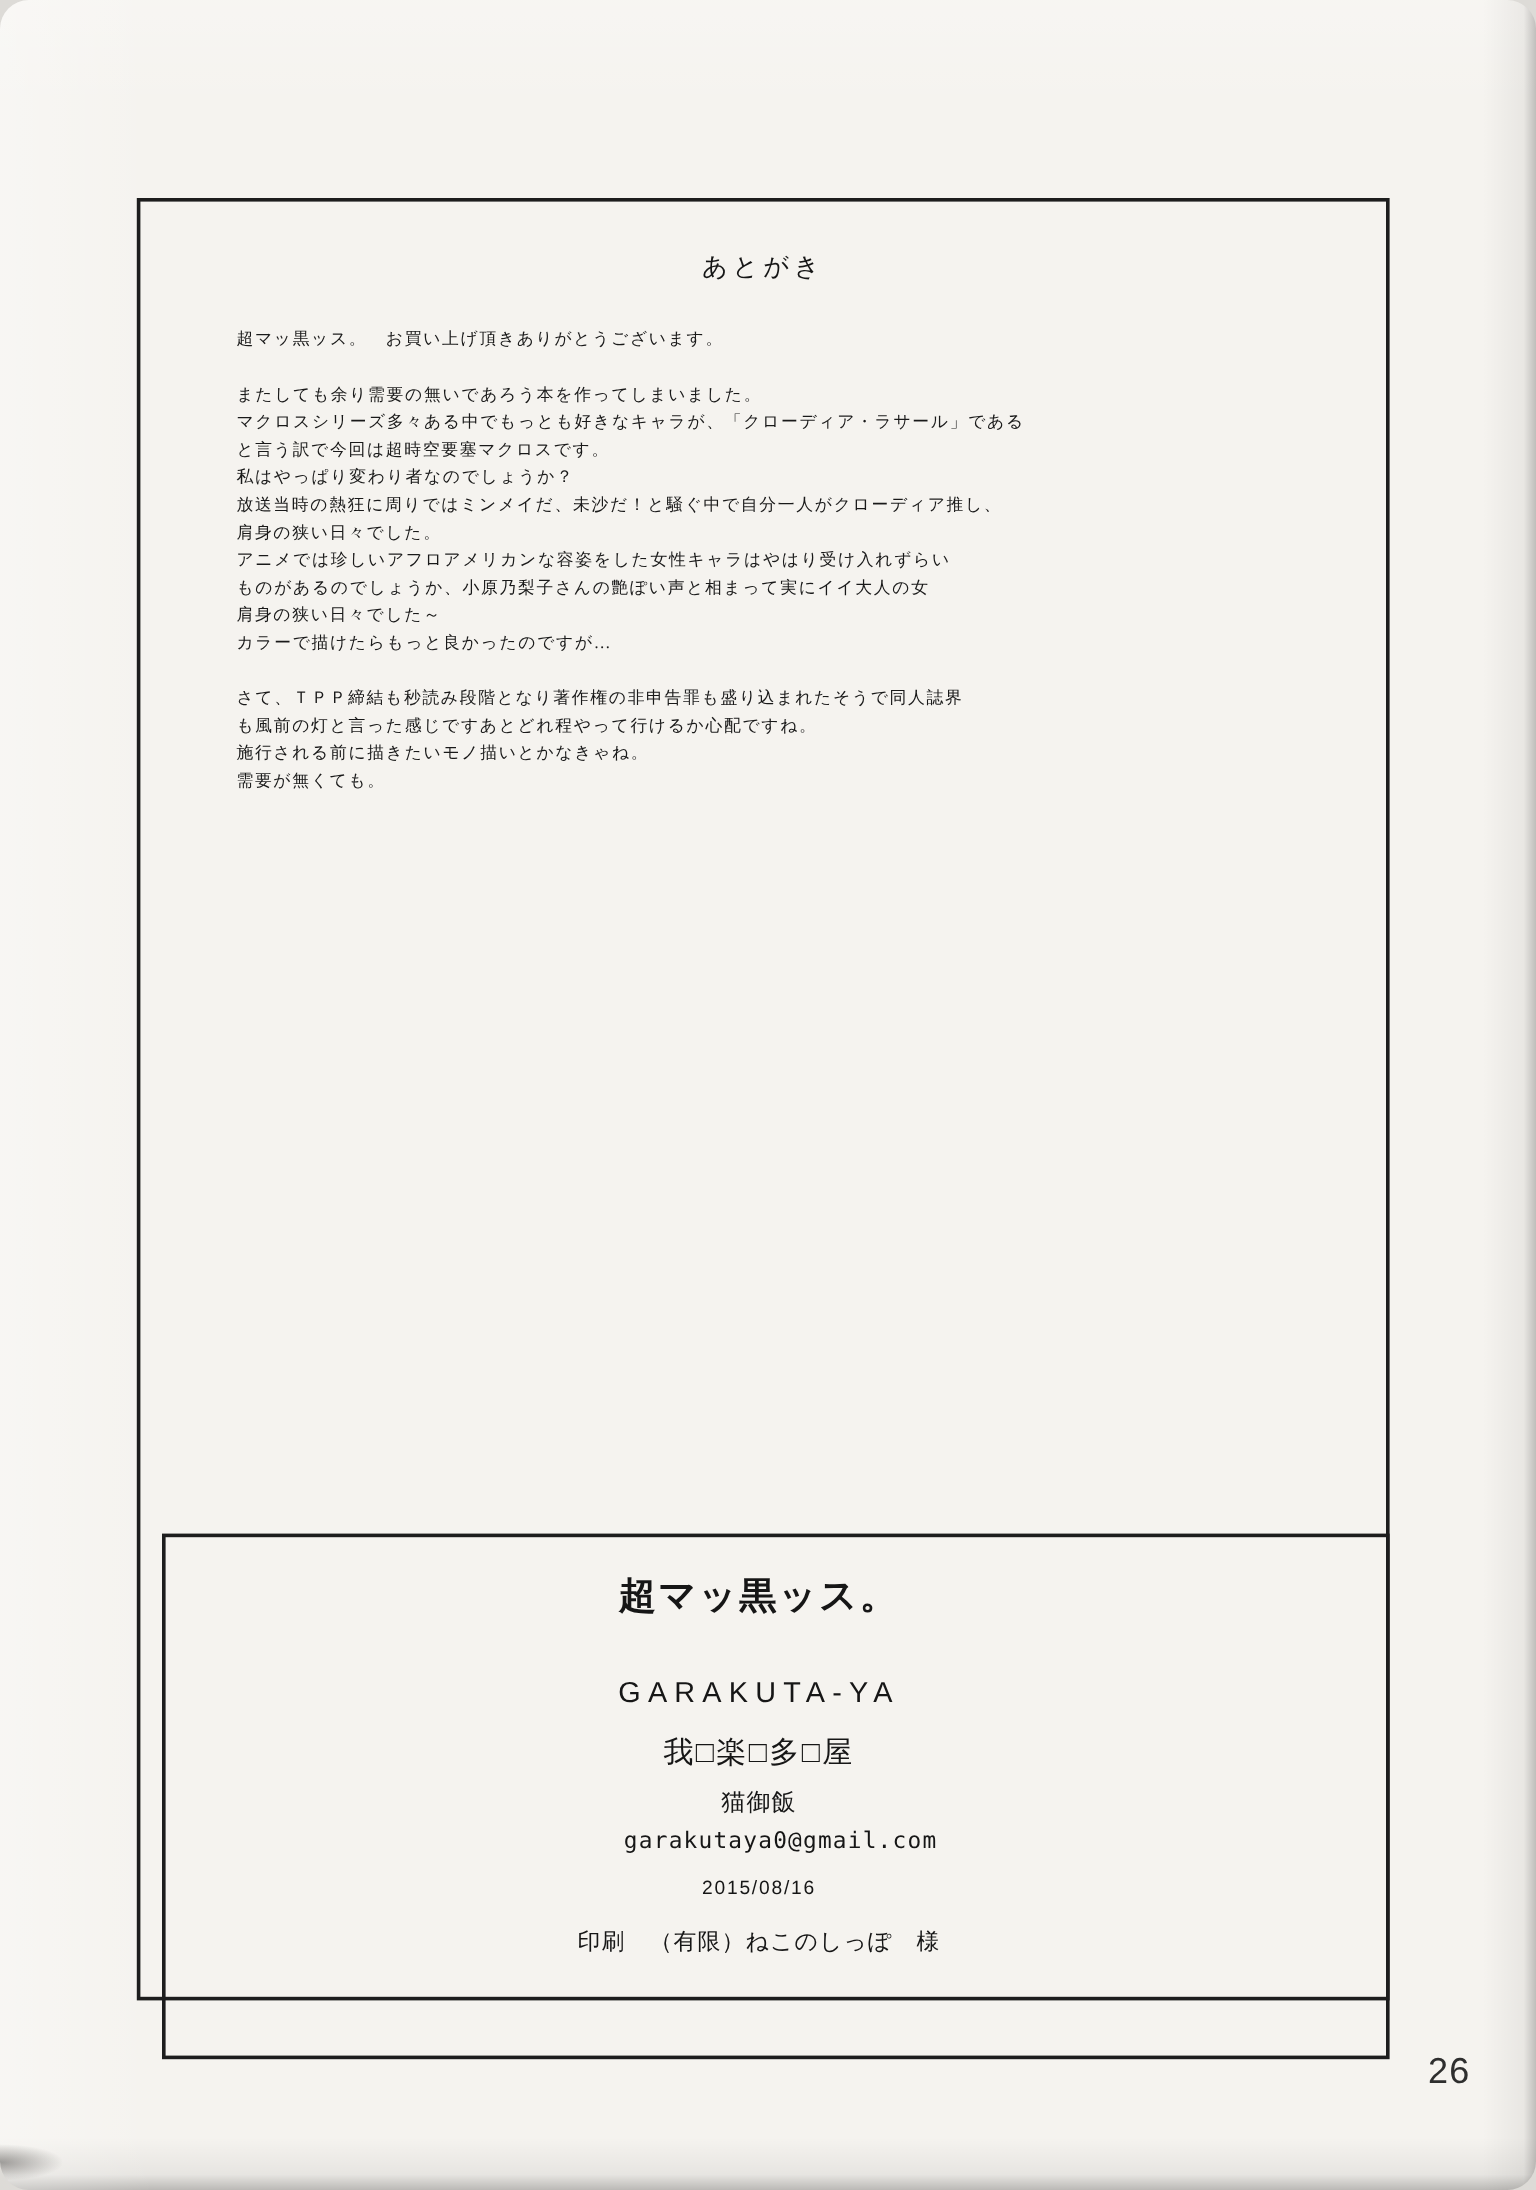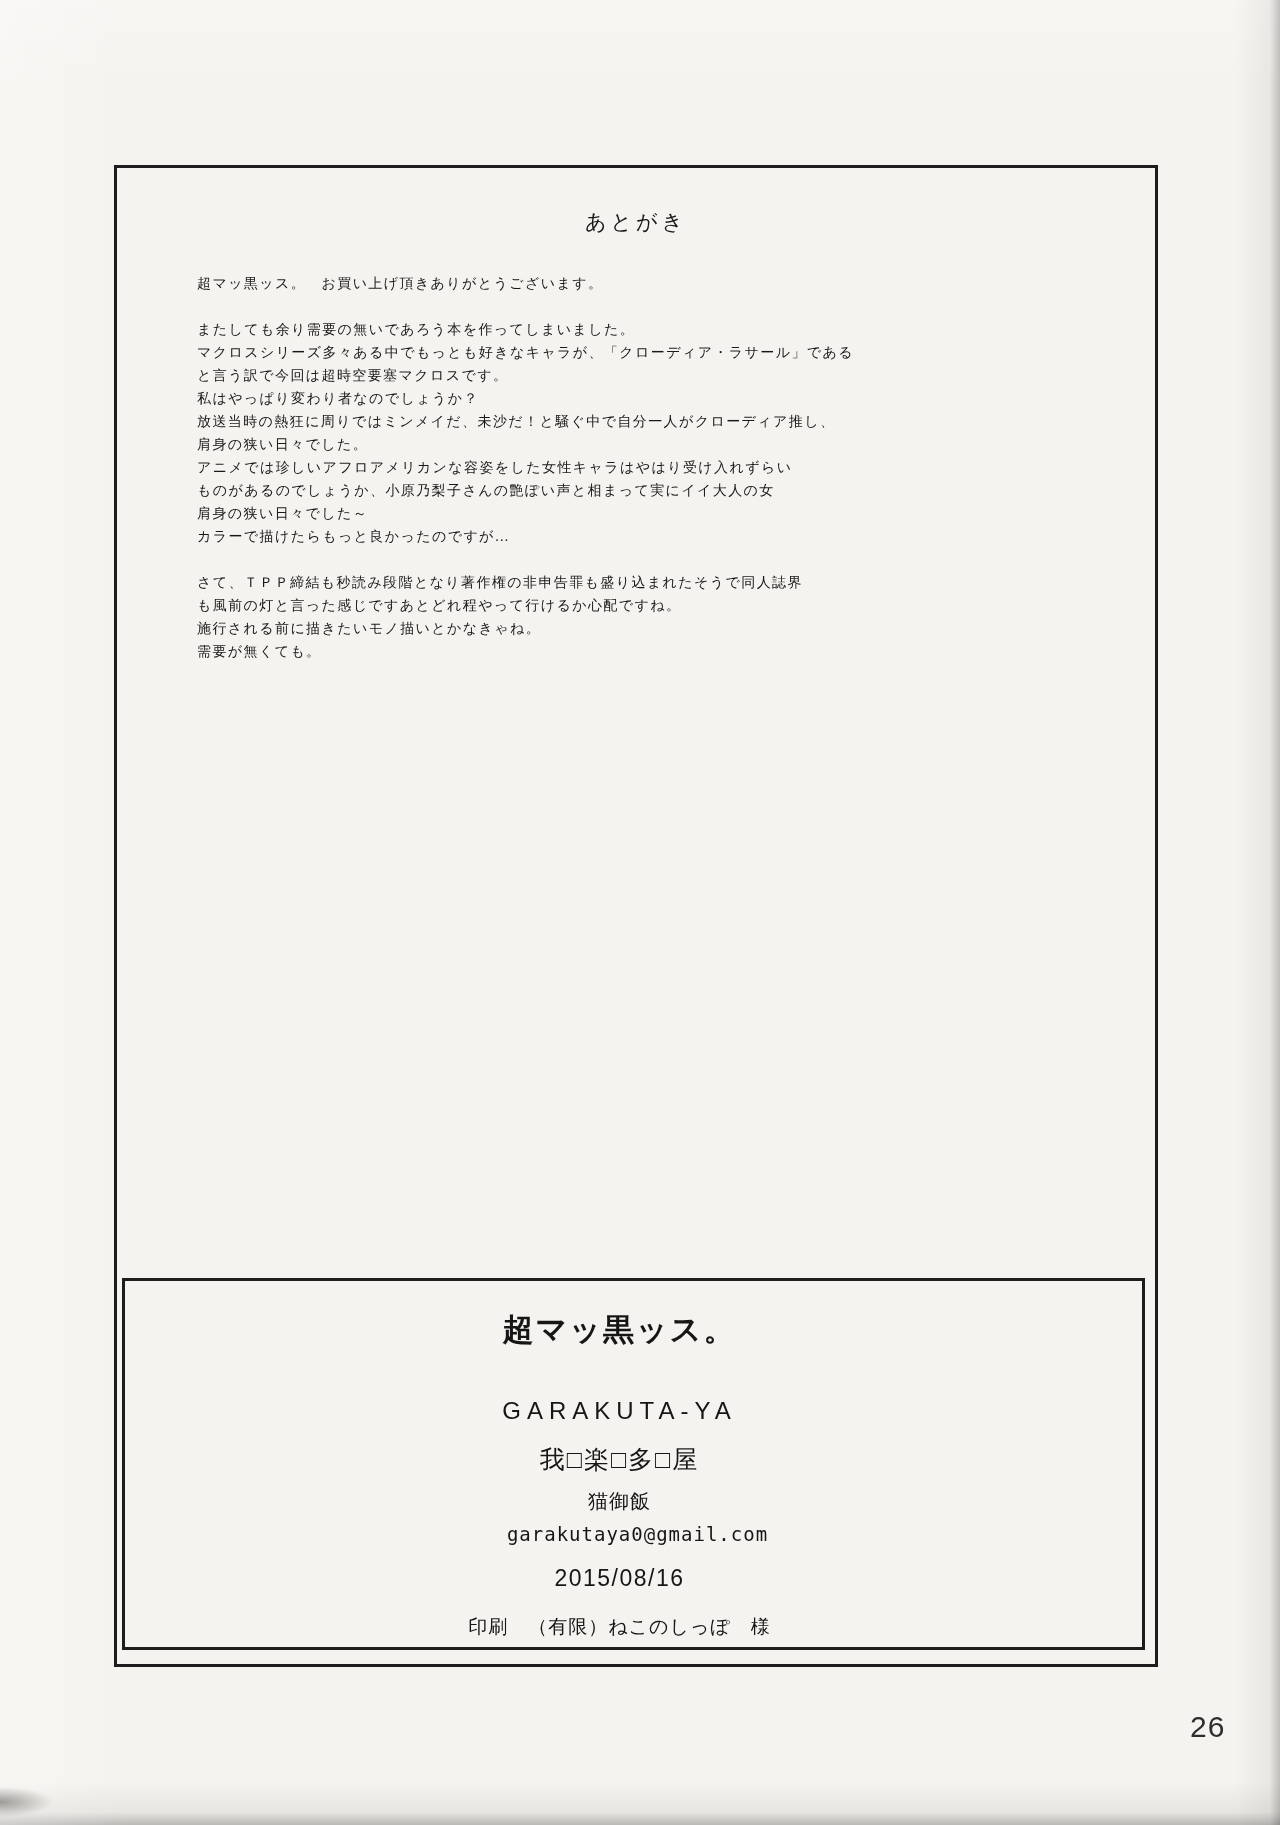--- a/index.html
+++ b/index.html
@@ -7,20 +7,21 @@
     position:relative;
     width:1280px;height:1825px;
     margin:0 auto;
     background-color:#f5f3ef;
     background-image:
       linear-gradient(90deg, rgba(255,255,255,.28) 0%, rgba(0,0,0,0) 10%, rgba(0,0,0,0) 96.5%, rgba(0,0,0,.05) 99.2%, rgba(0,0,0,.22) 100%),
       linear-gradient(180deg, rgba(255,255,255,.22) 0%, rgba(0,0,0,0) 5%, rgba(0,0,0,0) 97.6%, rgba(0,0,0,.06) 99.3%, rgba(0,0,0,.24) 100%);
     overflow:hidden;
     font-family:"Liberation Serif","DejaVu Serif",serif;
     color:#1b1b1b;
+    border-radius:24px;
   }
   
   .scan-page::after{
     content:"";
     position:absolute;left:0;bottom:8px;width:52px;height:30px;
     background:radial-gradient(ellipse at 0% 50%, rgba(55,52,49,.45), rgba(55,52,49,0) 72%);
     pointer-events:none;
   }
   .page-box{
     position:absolute;left:114px;top:165px;
@@ -34,35 +35,35 @@
     font-size:21px;letter-spacing:4px;
     color:#161616;
   }
   .body-text{
     position:absolute;top:104px;left:80px;width:930px;
     font-size:14px;line-height:23px;letter-spacing:1.4px;
     color:#191919;
   }
   .bl{min-height:23px;white-space:nowrap;}
   .colophon-box{
-    position:absolute;left:5px;top:1110px;
-    width:1023px;height:372px;
+    position:absolute;left:18px;top:1110px;
+    width:1023px;height:438px;
     border:3px solid #1d1d1d;
     box-sizing:border-box;
     padding-right:28px;
     text-align:center;
     font-family:"Liberation Sans","DejaVu Sans",sans-serif;
     color:#161616;
   }
   .c-title{margin-top:28px;font-size:31px;font-weight:bold;letter-spacing:2px;}
   .c-romaji{margin-top:46px;font-size:24px;letter-spacing:6px;font-weight:500;}
   .c-circle{margin-top:18px;font-size:25px;letter-spacing:2px;}
   .c-author{margin-top:12px;font-size:20px;letter-spacing:1px;}
   .c-email{margin-top:8px;font-size:19px;font-family:"DejaVu Sans Mono",monospace;letter-spacing:1px;margin-left:36px;}
-  .c-date{margin-top:20px;font-size:23px;letter-spacing:1.5px;}
+  .c-date{margin-top:20px;font-size:16px;letter-spacing:1.5px;}
   .c-printer{margin-top:22px;font-size:19px;letter-spacing:1px;}
   .page-num{
     position:absolute;left:1190px;top:1710px;
     font-family:"Liberation Sans","DejaVu Sans",sans-serif;
     font-size:30px;color:#2e2e2e;letter-spacing:1px;
   }
 </style>
 </head>
 <body>
 

